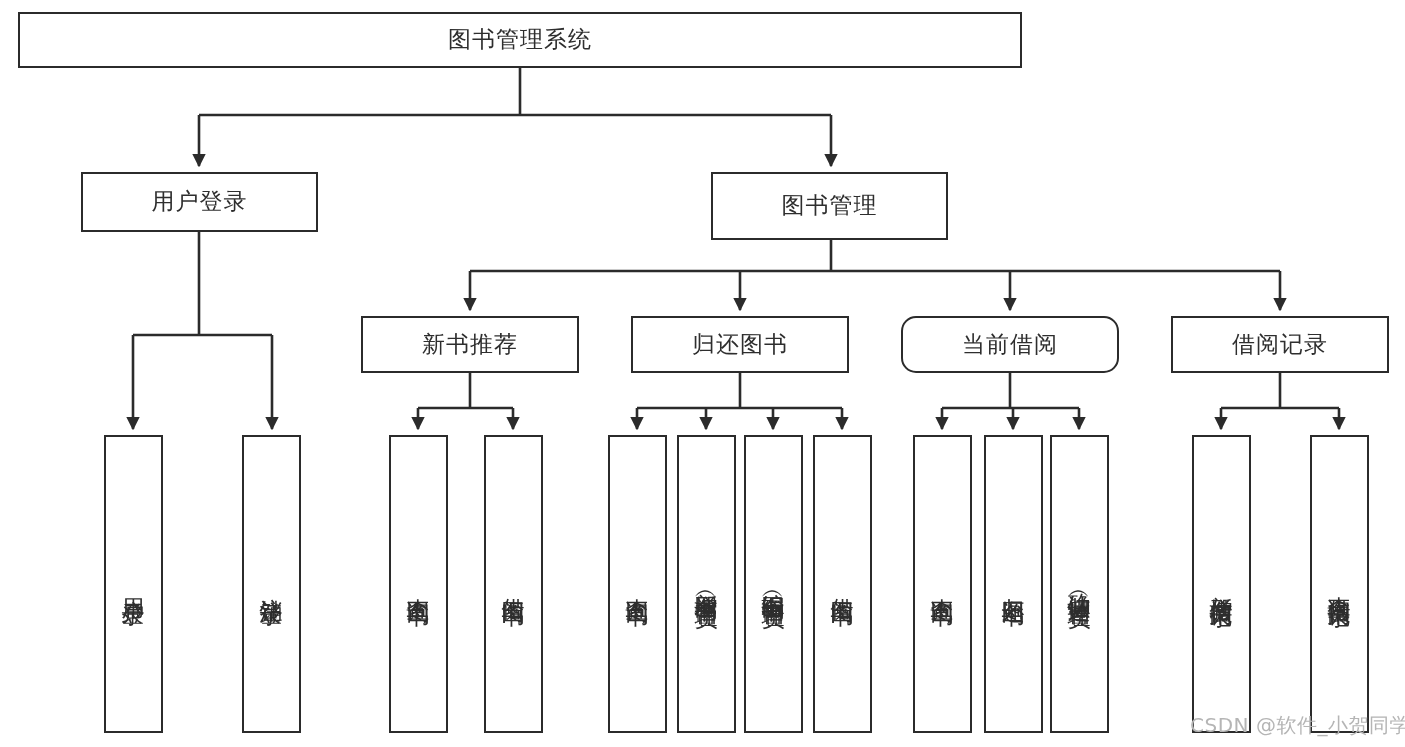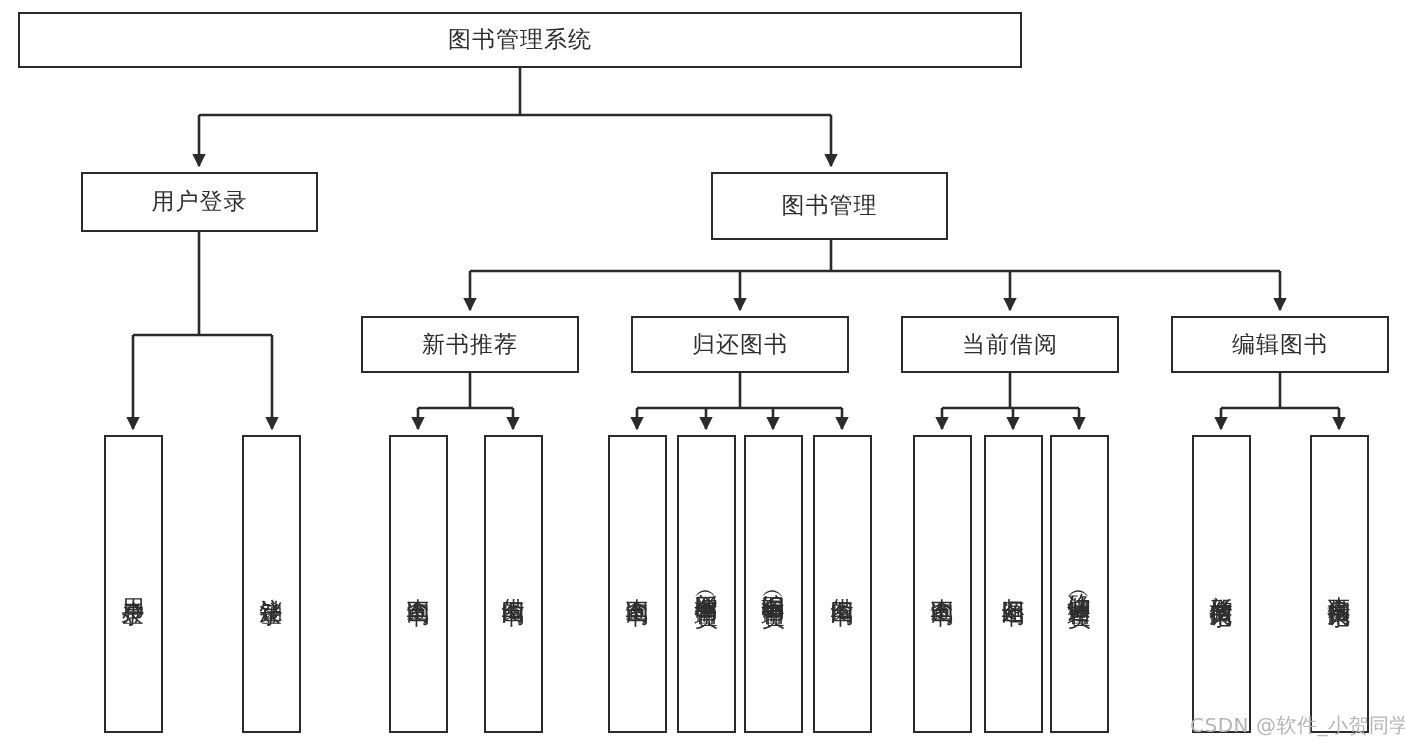--- a/index.html
+++ b/index.html
@@ -136,25 +136,25 @@
   <div class="node lvl1" style="left:711px; top:172px; width:237px; height:68px;">
     <span class="label">图书管理</span>
   </div>
 
   <div class="node lvl2" style="left:361px; top:316px; width:218px; height:57px;align-items:center;">
     <span class="label">新书推荐</span>
   </div>
   <div class="node lvl2" style="left:631px; top:316px; width:218px; height:57px;">
     <span class="label">归还图书</span>
   </div>
-  <div class="node lvl2" style="left:901px; top:316px; width:218px; height:57px;">
+  <div class="node lvl2" style="left:901px; top:316px; width:218px; height:57px;border-radius:15px;">
     <span class="label">当前借阅</span>
   </div>
   <div class="node lvl2" style="left:1171px; top:316px; width:218px; height:57px;">
-    <span class="label">编辑图书</span>
+    <span class="label">借阅记录</span>
   </div>
 
   <div class="node leaf" style="left:104px; top:435px; width:59px; height:298px;">
     <span class="label">用户登录</span>
   </div>
   <div class="node leaf" style="left:242px; top:435px; width:59px; height:298px;">
     <span class="label">注销登录</span>
   </div>
   <div class="node leaf" style="left:389px; top:435px; width:59px; height:298px;">
     <span class="label">查询图书</span>

